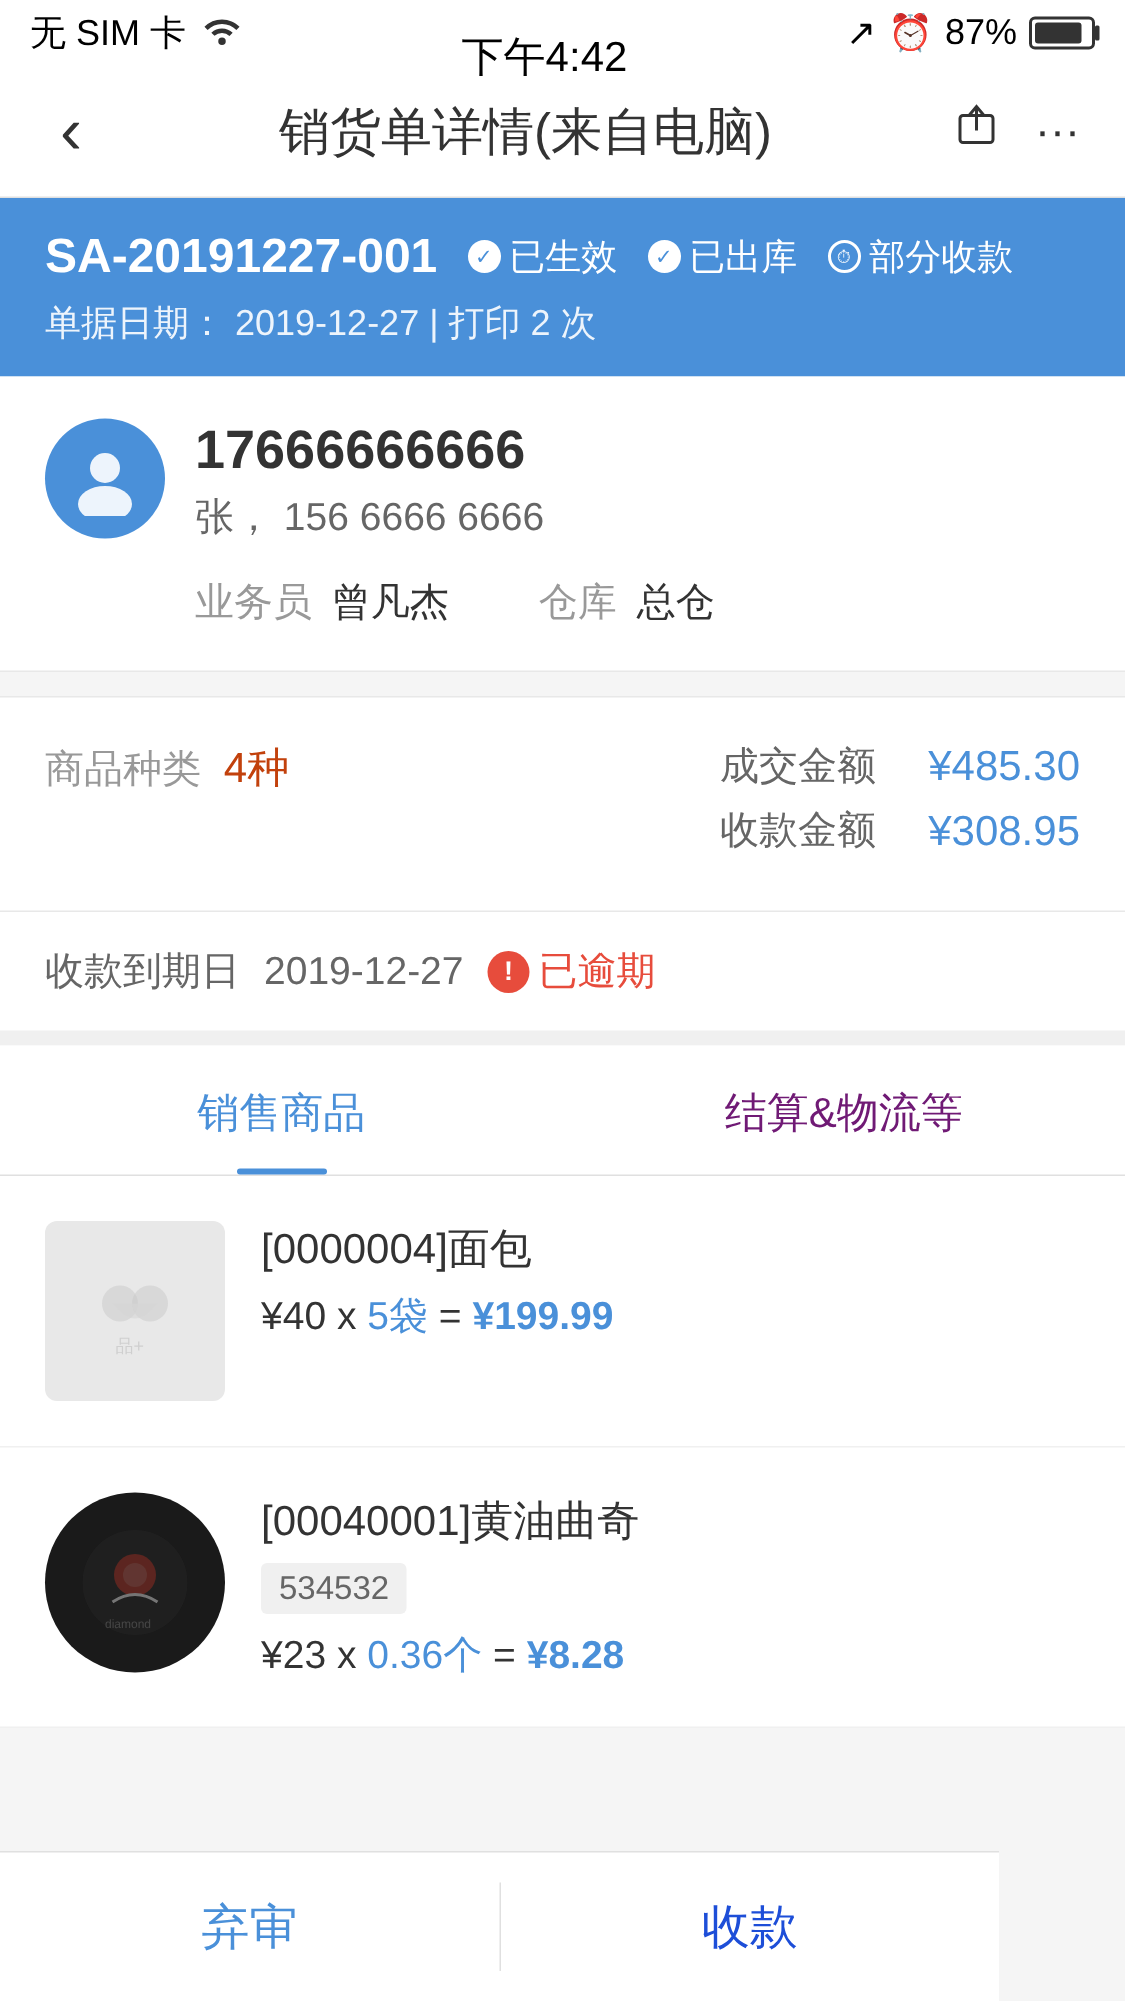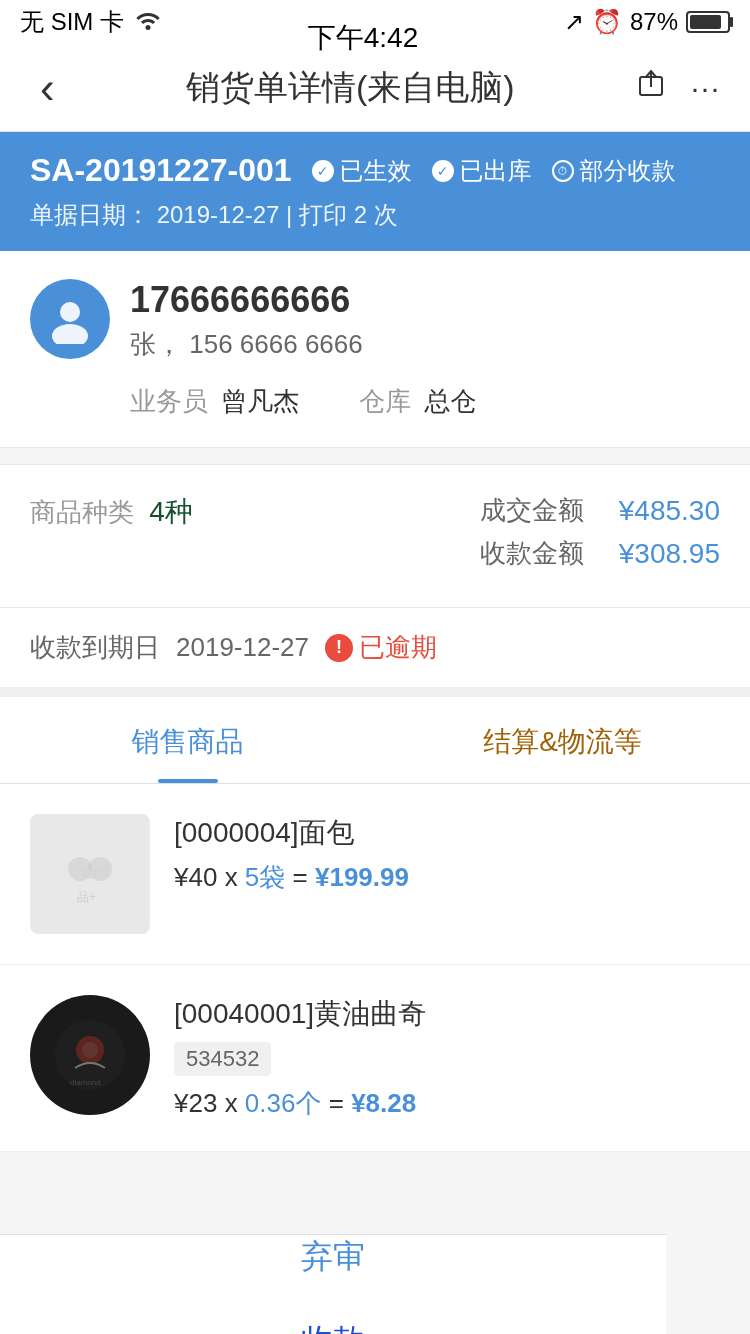--- a/index.html
+++ b/index.html
@@ -167,21 +167,21 @@
       padding: 28px 30px;
       margin-top: 16px;
       border-top: 1px solid #e8e8e8;
       border-bottom: 1px solid #e8e8e8;
       display: flex;
       justify-content: space-between;
       align-items: flex-start;
     }
     .summary-left { font-size: 26px; color: #666; }
     .summary-left-label { color: #999; }
-    .summary-left-value { color: #14532d; font-size: 28px; margin-left: 8px; }
+    .summary-left-value { color: #c2410c; font-size: 28px; margin-left: 8px; }
     .summary-right { text-align: right; }
     .summary-row {
       display: flex;
       justify-content: flex-end;
       align-items: center;
       gap: 16px;
       margin-bottom: 8px;
       font-size: 26px;
     }
     .summary-row-label { color: #666; }
@@ -222,21 +222,21 @@
     .tabs-bar {
       background: #fff;
       display: flex;
       border-bottom: 1px solid #e0e0e0;
     }
     .tab-item {
       flex: 1;
       text-align: center;
       padding: 26px 0 22px;
       font-size: 28px;
-      color: #a16207;
+      color: #701a75;
       position: relative;
       cursor: pointer;
     }
     .tab-item.active {
       color: #4a90d9;
     }
     .tab-item.active::after {
       content: '';
       position: absolute;
       bottom: 0;
@@ -297,21 +297,20 @@
     
     .bottom-bar {
       position: fixed;
       bottom: 0;
       left: 0;
       width: 666px;
       height: 100px;
       background: #fff;
       border-top: 1px solid #e0e0e0;
       display: flex;
-      flex-direction: column;
     }
     .bottom-btn {
       flex: 1;
       display: flex;
       align-items: center;
       justify-content: center;
       font-size: 32px;
       cursor: pointer;
       border: none;
       background: transparent;

